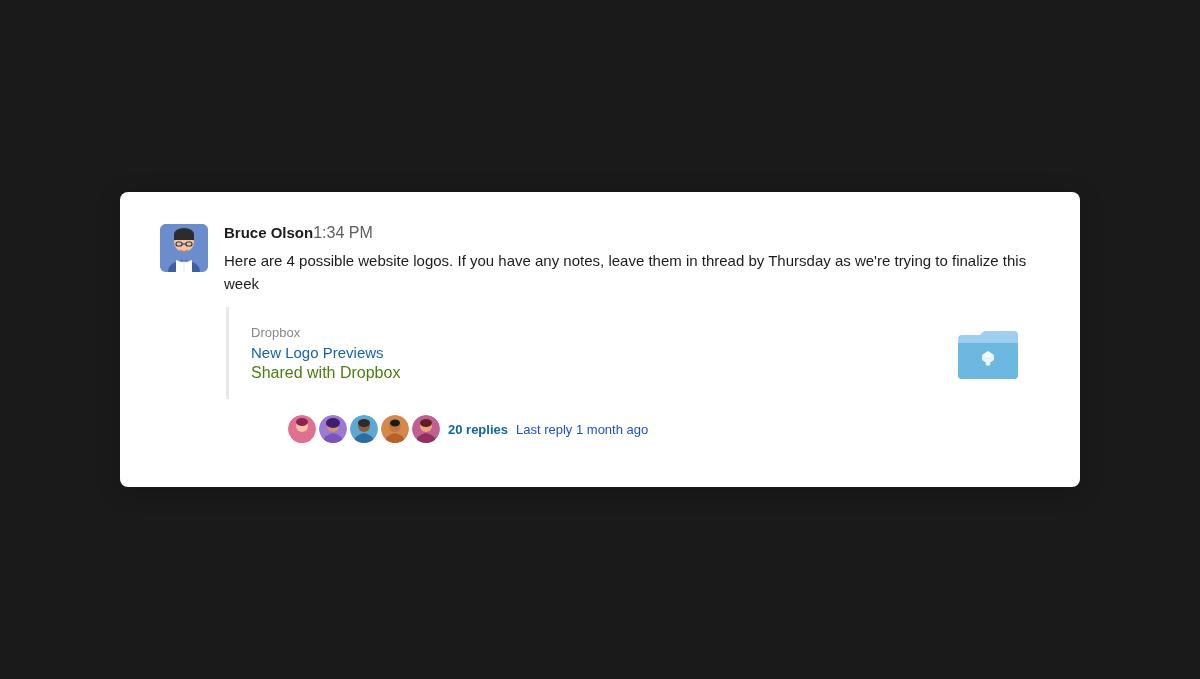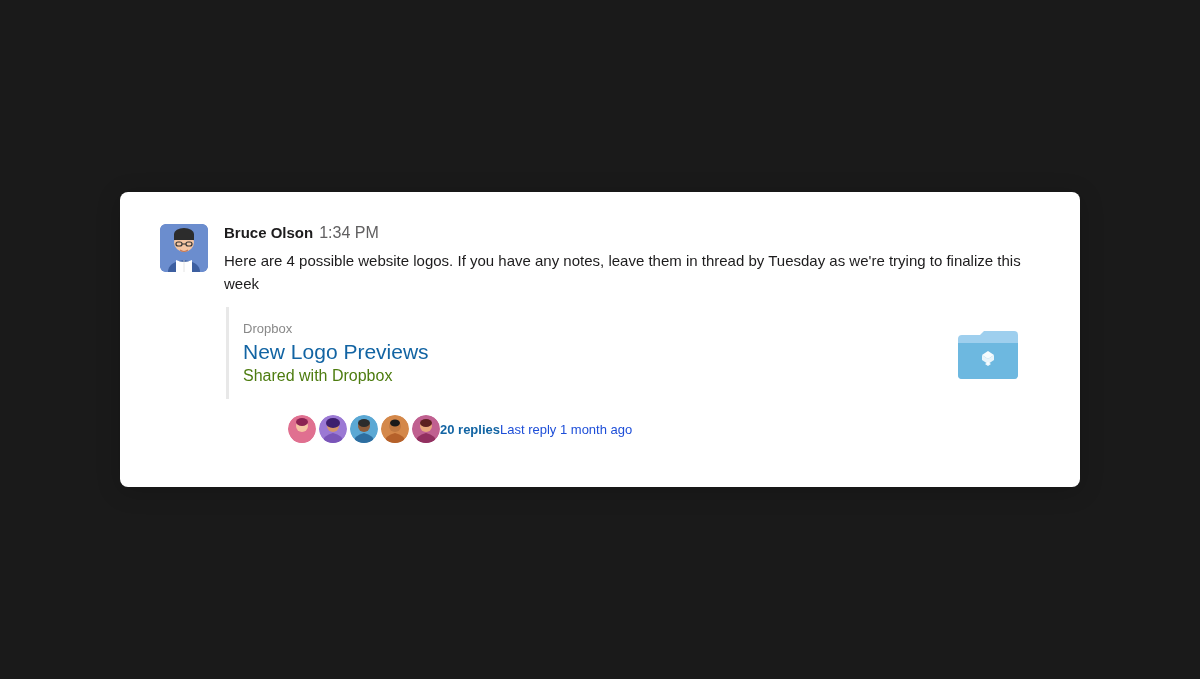--- a/index.html
+++ b/index.html
@@ -40,21 +40,21 @@
     .avatar svg {
       width: 48px;
       height: 48px;
     }
     .message-body {
       flex: 1;
     }
     .message-meta {
       display: flex;
       align-items: baseline;
-      gap: 6px;
+      gap: 0;
       margin-bottom: 8px;
     }
     .sender-name {
       font-size: 15px;
       font-weight: 700;
       color: #1d1c1d;
     }
     .timestamp {
       font-size: 16px;
       color: #616061;
@@ -67,55 +67,56 @@
     }
     .message-link {
       font-size: 15px;
       color: #1264a3;
       text-decoration: none;
       word-break: break-all;
       line-height: 1.5;
     }
     .link-preview {
       border-left: 3px solid #e8e8e8;
-      padding: 10px 16px 10px 14px;
+      padding: 10px 16px 10px 22px;
       margin-top: 12px;
       margin-left: 2px;
       display: flex;
       align-items: center;
       justify-content: space-between;
     }
     .link-preview-content {
       flex: 1;
     }
     .link-preview-source {
       font-size: 13px;
       color: #888;
       margin-bottom: 4px;
     }
     .link-preview-title {
-      font-size: 21px;
+      font-size: 15px;
       color: #1264a3;
       font-weight: 500;
       margin-bottom: 3px;
       cursor: pointer;
     }
     .link-preview-desc {
       font-size: 16px;
       color: #4d7c0f;
     }
     .dropbox-folder-icon {
       width: 72px;
       height: 72px;
       flex-shrink: 0;
       margin-left: 16px;
     }
     .replies-row {
       display: flex;
       align-items: center;
+      gap: 8px;
       margin-top: 16px;
       padding-left: 64px;
     }
     .reply-avatars {
       display: flex;
       gap: 3px;
     }
     .reply-avatar {
       width: 28px;
       height: 28px;
@@ -172,21 +173,21 @@
         <path d="M16 36 Q24 40 32 36 L32 48 L16 48 Z" fill="#fff"></path>
         <line x1="24" y1="36" x2="24" y2="48" stroke="#ddd" stroke-width="0.8"></line>
       </svg>
     </div>
 
     <div class="message-body">
       <div class="message-meta">
         <span class="sender-name">Bruce Olson</span>
         <span class="timestamp">1:34 PM</span>
       </div>
-      <div class="message-text">Here are 4 possible website logos. If you have any notes, leave them in thread by Tuesday as we're trying to finalize this week</div>
+      <div class="message-text">Here are 4 possible website logos. If you have any notes, leave them in thread by Thursday as we're trying to finalize this week</div>
 
       
       <div class="link-preview">
         <div class="link-preview-content">
           <div class="link-preview-source">Dropbox</div>
           <div class="link-preview-title">New Logo Previews</div>
           <div class="link-preview-desc">Shared with Dropbox</div>
         </div>
 
         <div class="dropbox-folder-icon">

